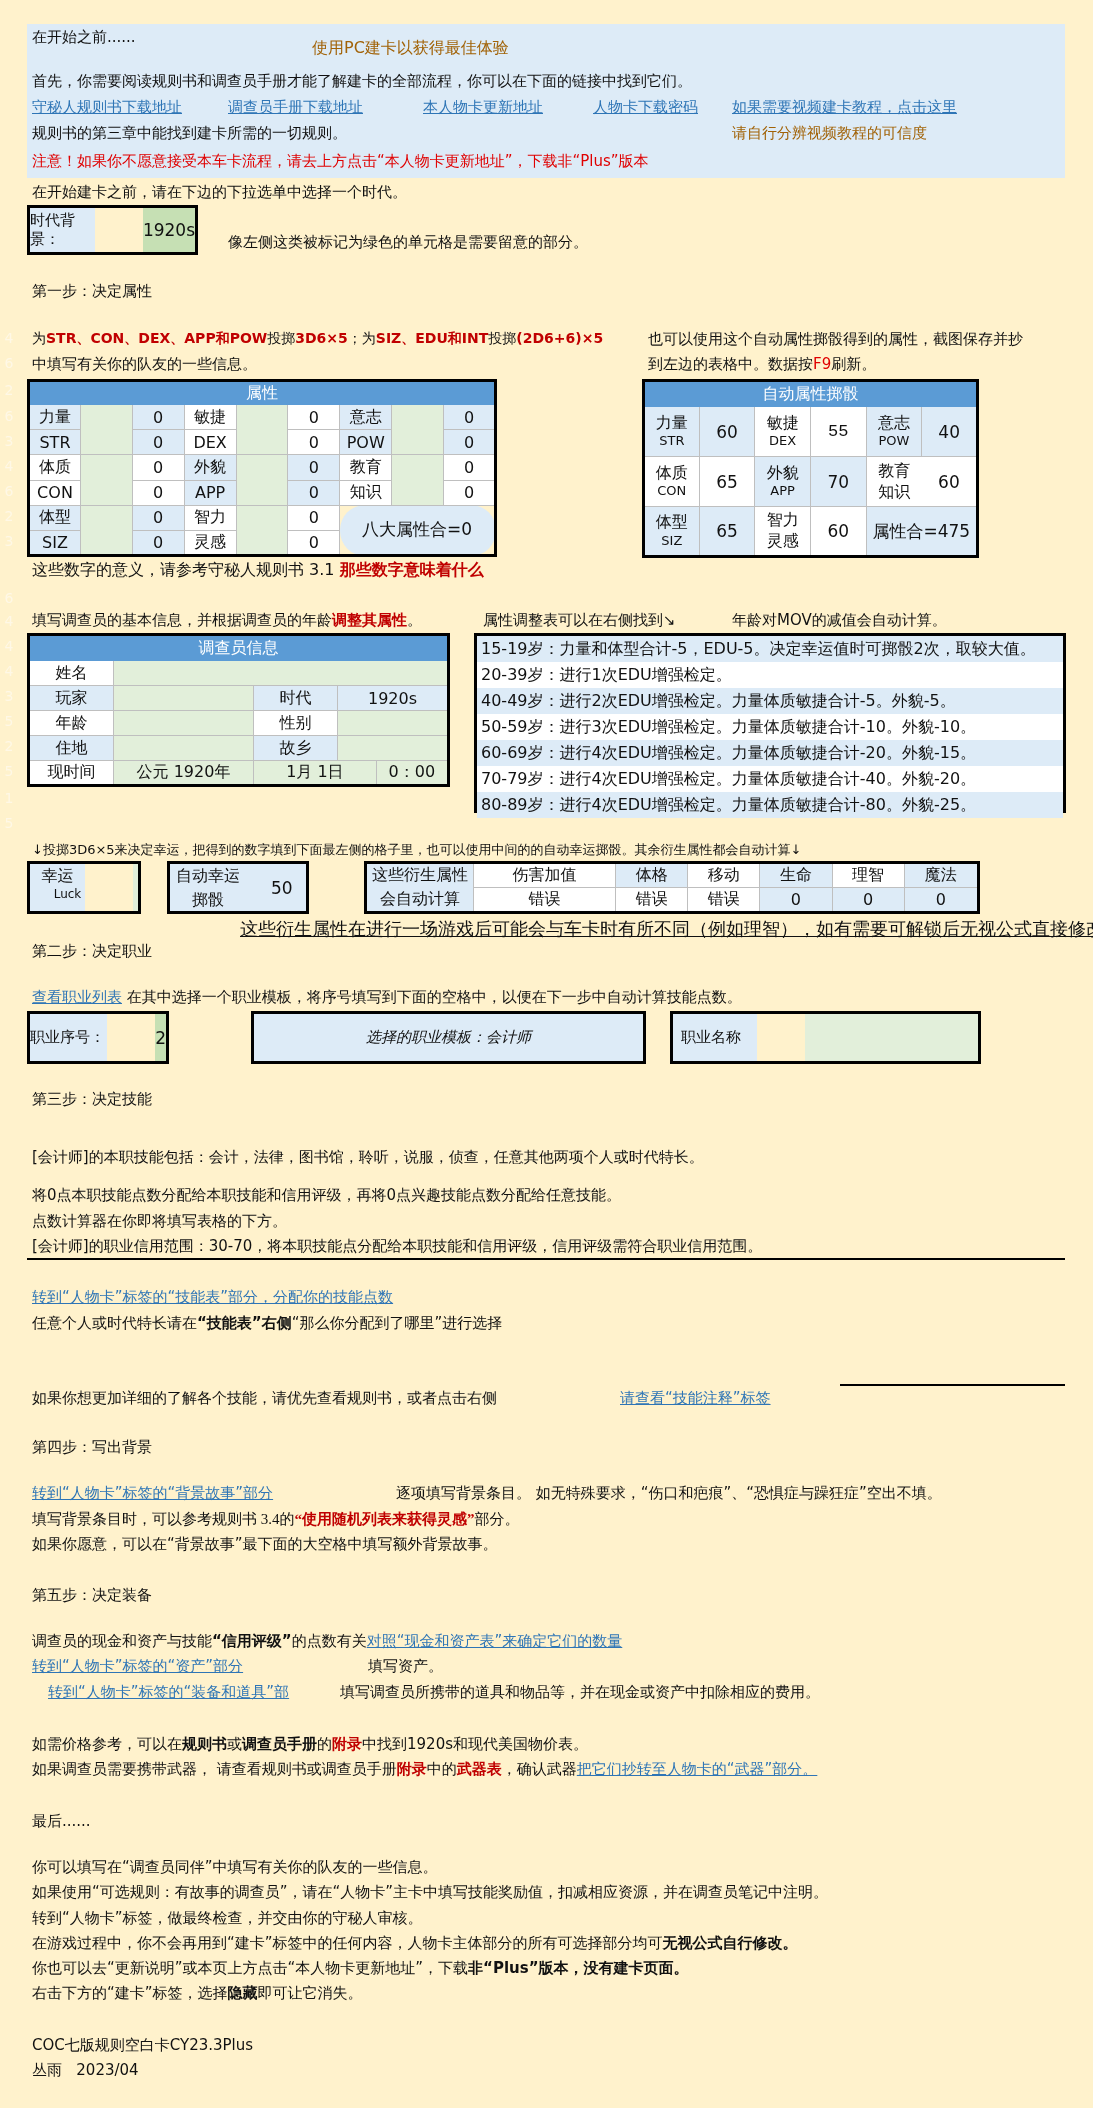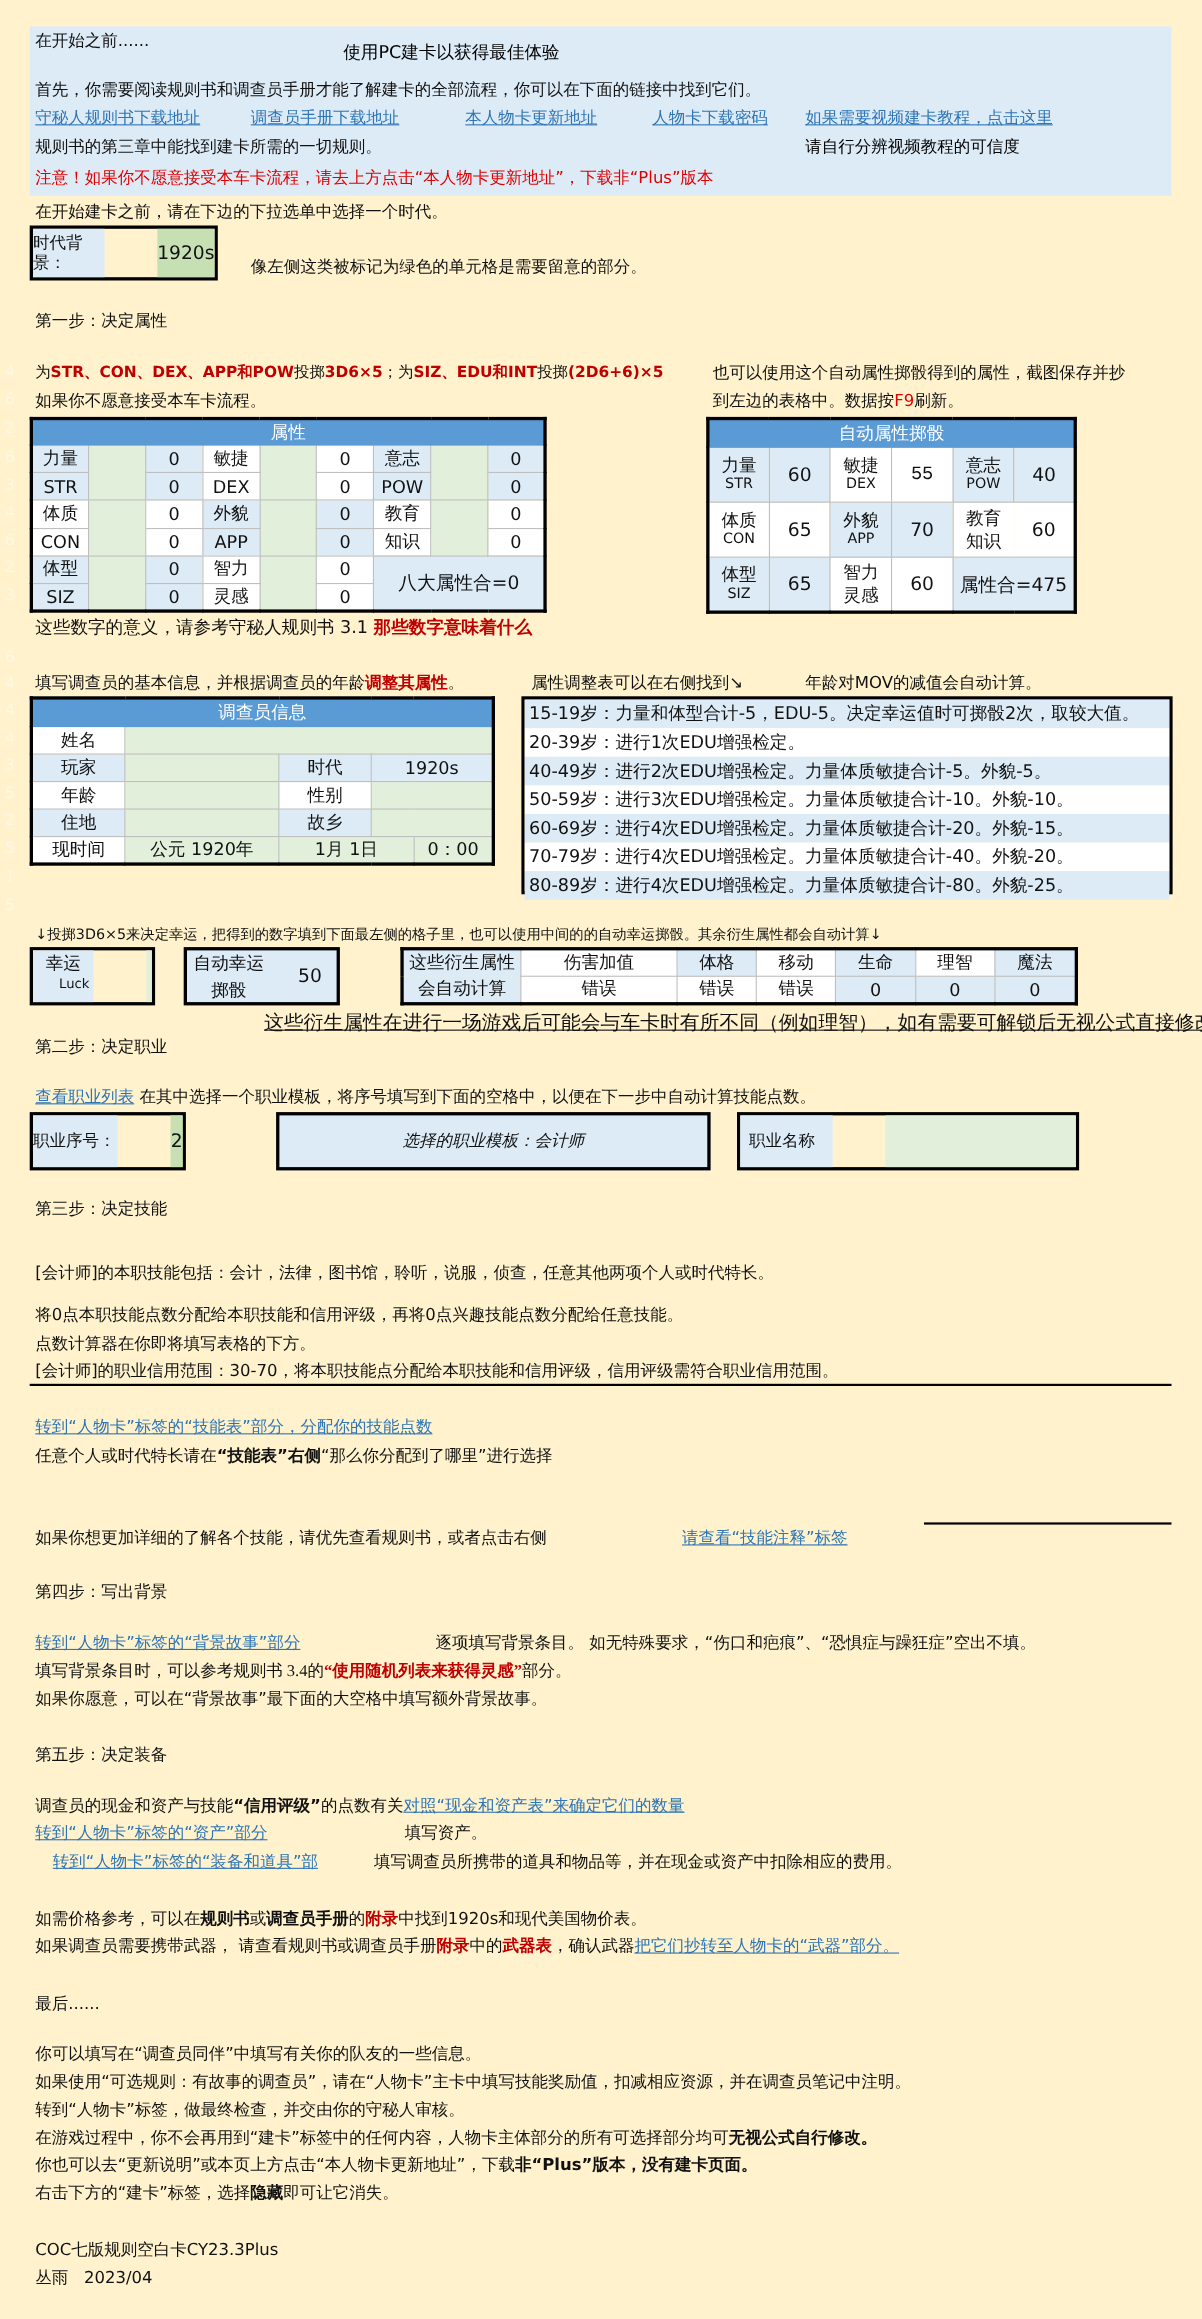--- a/index.html
+++ b/index.html
@@ -13,21 +13,21 @@
     overflow: hidden;
   }
   .abs { position: absolute; gap: 48px; }
   .row-num {
     position: absolute; left: 2px; width: 14px;
     color: #fff8e6; font-size: 14px; text-align: center;
   }
   a.lnk, .lnk { color: #2e75b6; text-decoration: underline; cursor: pointer; }
   .red { color: #e00000; }
   .dred { color: #c00000; font-weight: bold; }
-  .gray { color: #000000; }
+  .gray { color: #a16207; }
   .bold { font-weight: bold; }
   .h1 { font-size: 32px; font-weight: normal; color: #111; letter-spacing: 0; }
   .intro-box {
     position: absolute; left: 27px; top: 24px; width: 1038px; height: 154px;
     background: #ddebf7;
   }
   .txt { position: absolute; white-space: nowrap; font-size: 15px; }
   table { border-collapse: collapse; }
   .grid td { border: 1px solid #bfbfbf; text-align: center; font-size: 16px; padding: 0; }
   .thick { border: 3px solid #000; }
@@ -84,21 +84,21 @@
 <div class="abs thick" style="left:27px;top:205px;width:171px;height:50px;display:flex;">
   <div class="lb" style="width:83px;height:100%;display:flex;align-items:center;font-size:15px;">时代背景：</div>
   <div class="gr2" style="flex:1;height:100%;display:flex;align-items:center;justify-content:center;font-size:17px;">1920s</div>
 </div>
 <div class="txt" style="left:228px;top:233px;">像左侧这类被标记为绿色的单元格是需要留意的部分。</div>
 
 <div class="txt h1" style="left:32px;top:282px;">第一步：决定属性</div>
 <div class="txt" style="left:32px;top:330px;font-size:14px;">
   <span>为</span><span class="dred">STR、CON、DEX、APP和POW</span><span>投掷</span><span class="dred">3D6×5</span><span>；为</span><span class="dred">SIZ、EDU和INT</span><span>投掷</span><span class="dred">(2D6+6)×5</span>
 </div>
-<div class="txt" style="left:32px;top:355px;">如果你不愿意接受本车卡流程。</div>
+<div class="txt" style="left:32px;top:355px;">中填写有关你的队友的一些信息。</div>
 <div class="txt" style="left:648px;top:330px;">也可以使用这个自动属性掷骰得到的属性，截图保存并抄</div>
 <div class="txt" style="left:648px;top:355px;">
   <span>到左边的表格中。数据按</span><span class="red">F9</span><span>刷新。</span>
 </div>
 
 <table class="abs thick grid" style="left:27px;top:379px;width:470px;height:178px;">
   <tbody>
       <tr style="height:24px;">
         <td colspan="9" class="hdr" style="border-color:#5b9bd5;">属性</td>
       </tr>
@@ -140,21 +140,21 @@
     <td class="wh">知识</td>
     <td class="wh">0</td>
   </tr>
   <tr style="height:25px;">
     <td class="lb">体型</td>
     <td class="gr" rowspan="2"></td>
     <td class="lb">0</td>
     <td class="wh">智力</td>
     <td class="gr" rowspan="2"></td>
     <td class="wh">0</td>
-    <td class="lb" colspan="3" rowspan="2" style="font-size:17px;">八大属性合=0</td>
+    <td class="lb" colspan="3" rowspan="2" style="font-size:17px;border-radius:25px;">八大属性合=0</td>
   </tr>
   <tr style="height:25px;">
     <td class="lb sub">SIZ</td>
     <td class="lb">0</td>
     <td class="wh">灵感</td>
     <td class="wh">0</td>
   </tr>
 </tbody>
   </table>
 

